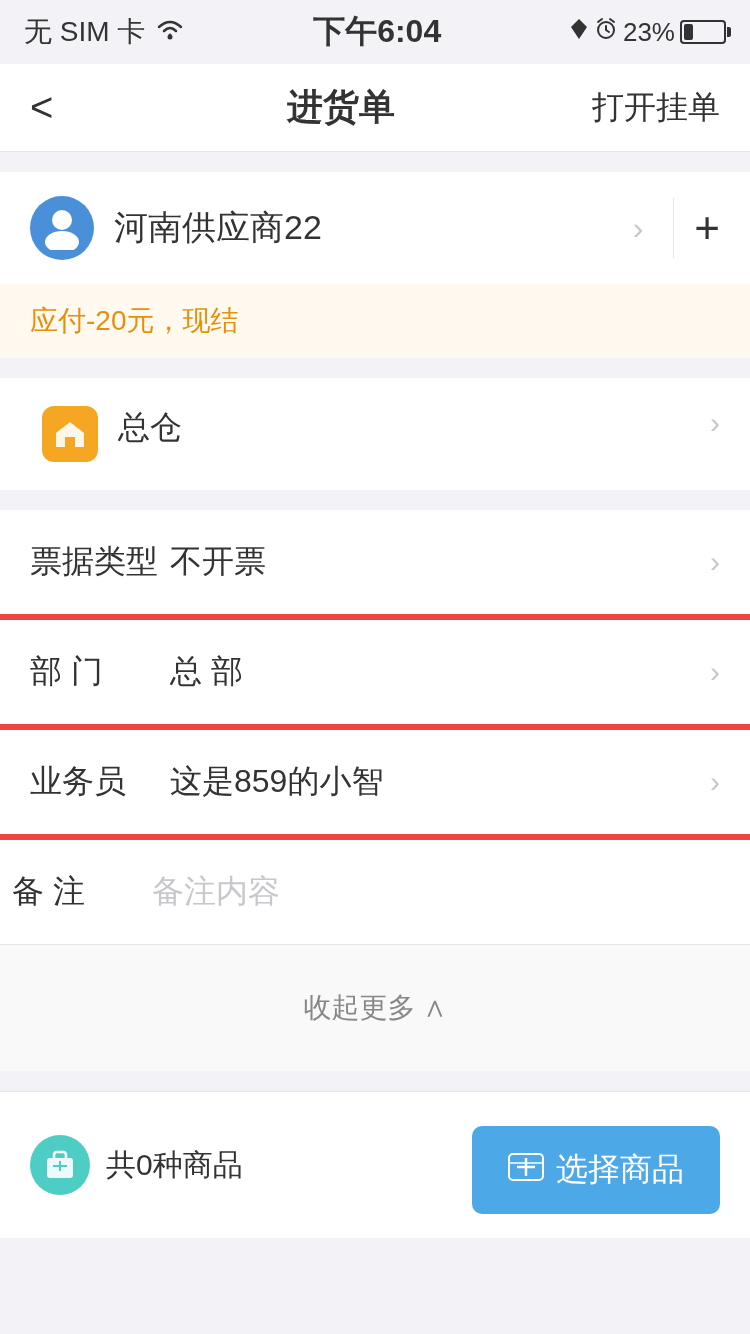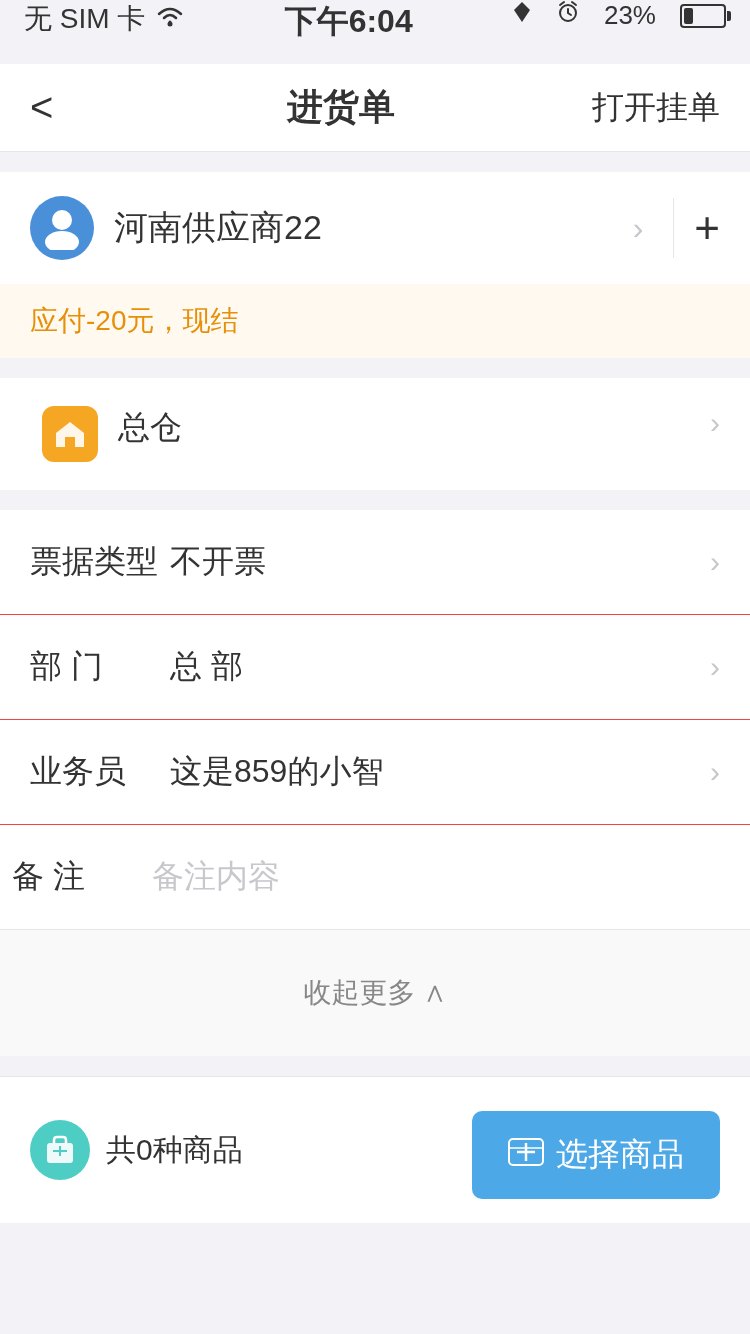--- a/index.html
+++ b/index.html
@@ -12,29 +12,29 @@
       font-size: 32px;
       color: #333;
     }
 
     
     .status-bar {
       width: 750px;
       height: 64px;
       background: #f2f2f7;
       display: flex;
-      align-items: flex-start;
+      align-items: center;
       justify-content: space-between;
       padding: 0 24px;
       font-size: 28px;
       font-weight: 500;
     }
     .status-left { display: flex; align-items: center; gap: 10px; }
     .status-center { font-size: 32px; font-weight: 600; }
-    .status-right { display: flex; align-items: center; gap: 24px; font-size: 26px; }
+    .status-right { display: flex; align-items: center; gap: 5px; font-size: 26px; }
     .battery-icon {
       width: 46px; height: 24px; border: 2px solid #333; border-radius: 4px; position: relative; display: inline-flex; align-items: center; padding: 2px;
     }
     .battery-icon::after {
       content: '';
       position: absolute;
       right: -7px;
       top: 50%;
       transform: translateY(-50%);
       width: 4px;
@@ -174,21 +174,21 @@
     
     .form-section {
       background: #fff;
       margin-top: 0;
     }
     .form-row {
       display: flex;
       align-items: center;
       padding: 30px 30px;
       background: #fff;
-      border-bottom: 1px solid #ef4444;
+      border-bottom: 6px solid #ef4444;
       cursor: pointer;
     }
     .form-row:last-child { border-bottom: none; padding-left: 12px; }
     .form-key {
       font-size: 32px;
       color: #333;
       width: 130px;
       flex-shrink: 0;
     }
     .form-value {

